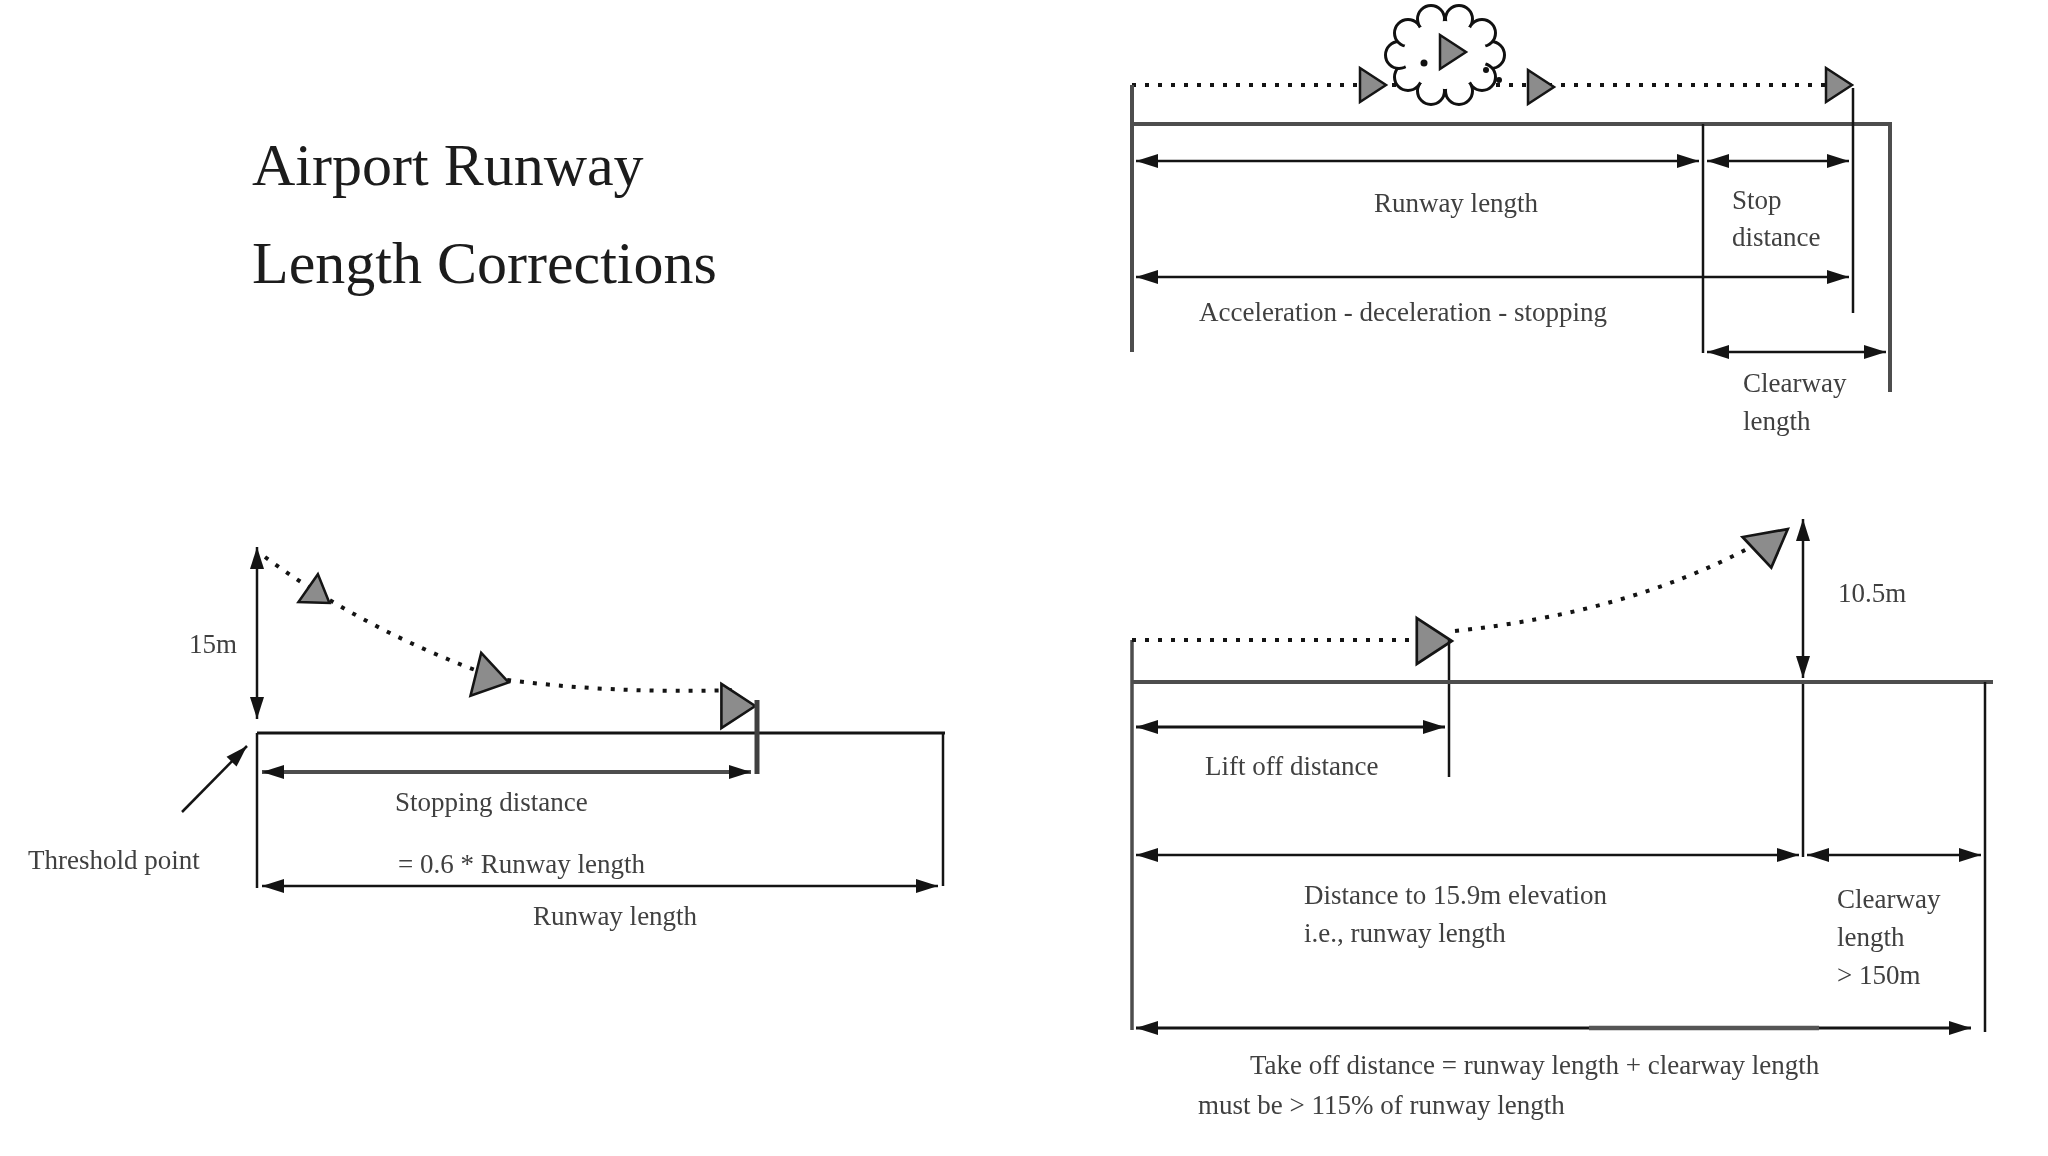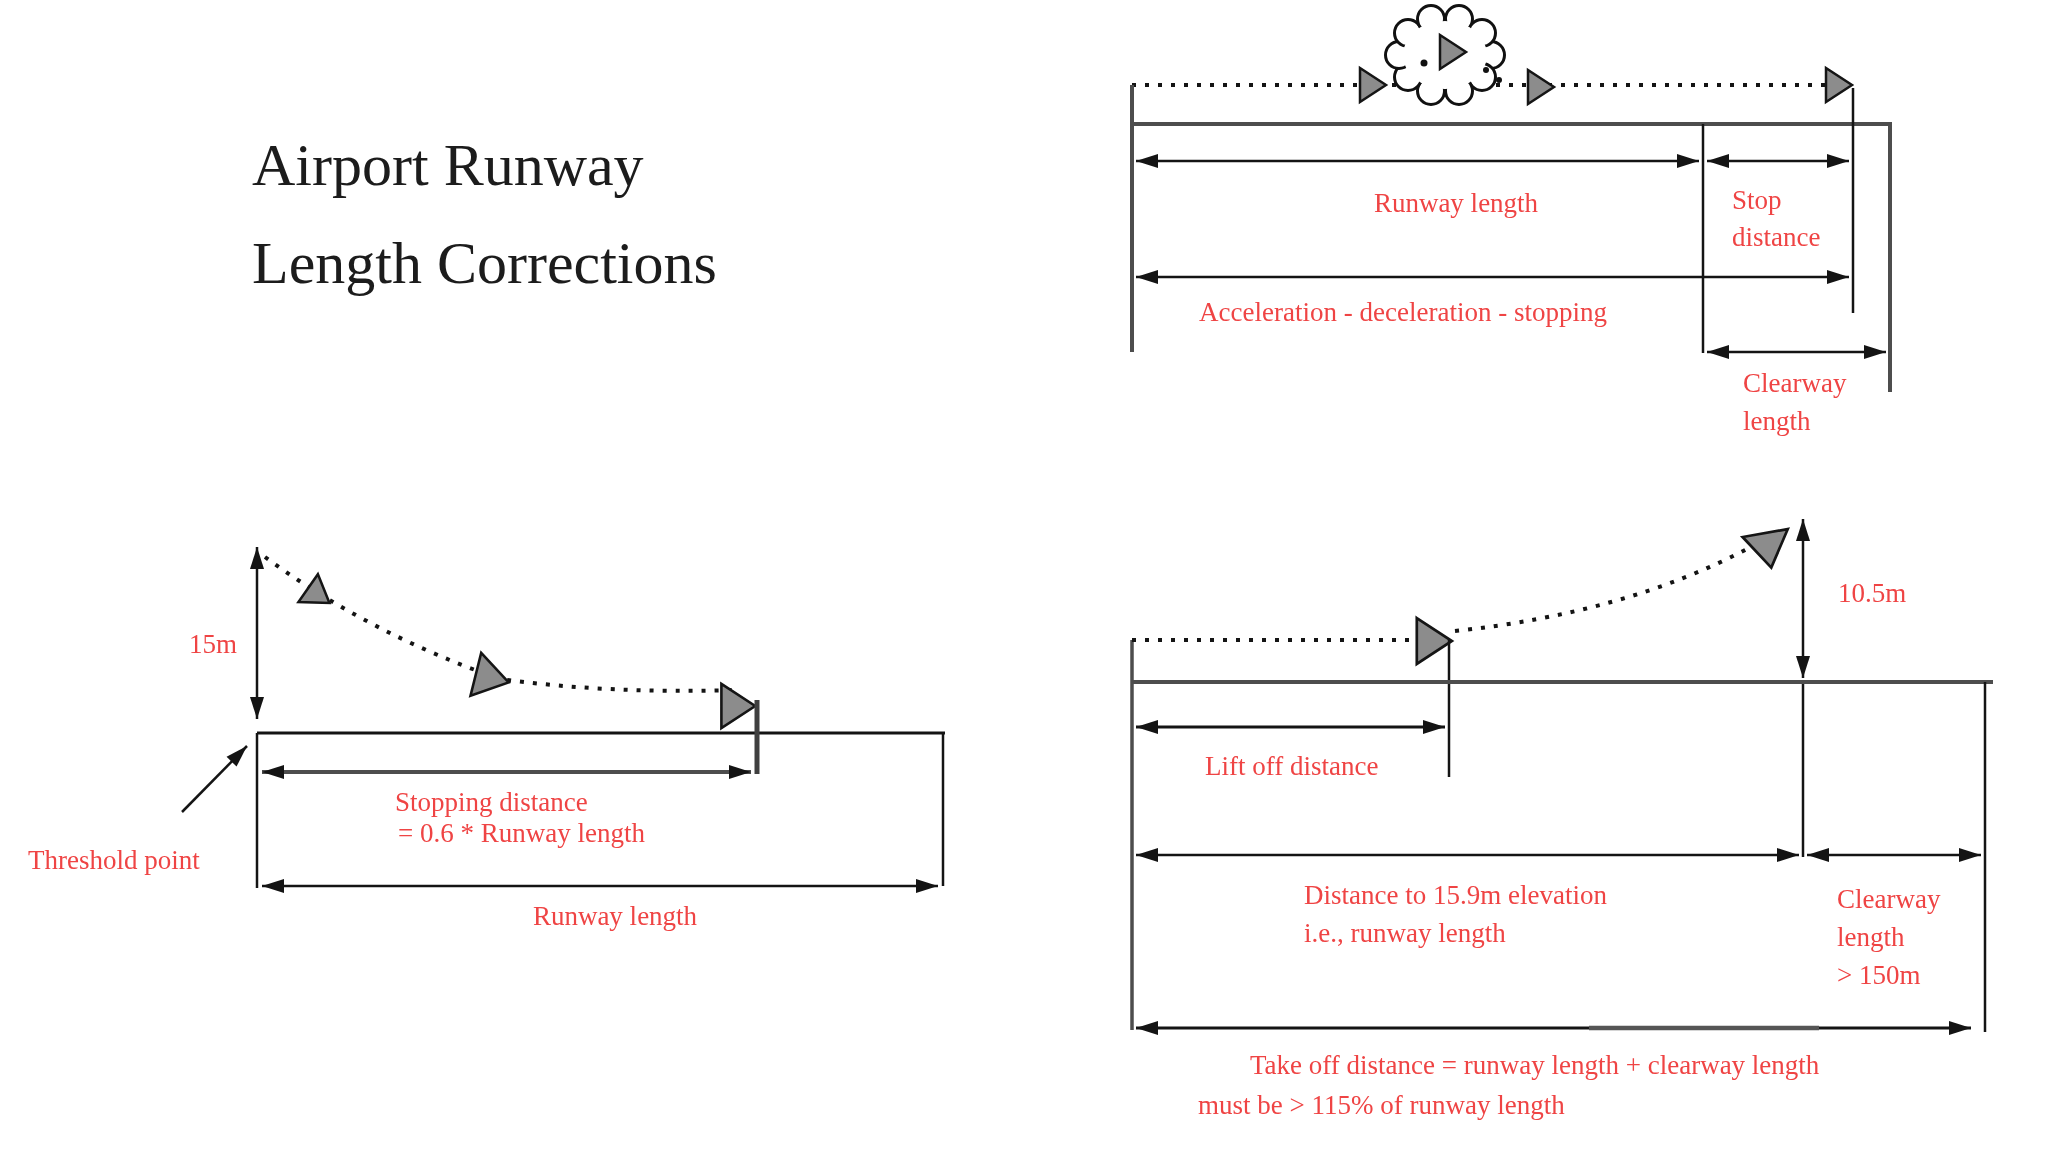--- a/index.html
+++ b/index.html
@@ -1,19 +1,19 @@
 <!DOCTYPE html>
 <html><head>
 <meta charset="utf-8">
 <style>
   html,body{margin:0;padding:0;background:#ffffff;}
   #canvas{position:relative;width:2018px;height:1156px;background:#ffffff;overflow:hidden;
           font-family:Liberation Serif, serif;border-radius:31px;}
   svg{position:absolute;left:0;top:0;}
-  .lbl{position:absolute;font-size:27px;line-height:1.25;color:#ef4444;white-space:nowrap;}
+  .lbl{position:absolute;font-size:27px;line-height:1.25;color:#404040;white-space:nowrap;}
   .ctr{transform:translateX(-50%);}
   .title{position:absolute;left:252px;top:116px;font-size:60px;line-height:98px;color:#1c1c1c;}
 </style>
 </head>
 <body>
 
 <div id="canvas">
 
   <svg width="2048" height="1156" viewBox="0 0 2048 1156">
     <defs>
@@ -106,21 +106,21 @@
   <div class="lbl ctr" style="left:1456px;top:187px;">Runway length</div>
   <div class="lbl" style="left:1732px;top:184px;">Stop</div>
   <div class="lbl" style="left:1732px;top:221px;">distance</div>
   <div class="lbl ctr" style="left:1403px;top:296px;">Acceleration - deceleration - stopping</div>
   <div class="lbl" style="left:1743px;top:367px;">Clearway</div>
   <div class="lbl" style="left:1743px;top:405px;">length</div>
 
   <div class="lbl" style="left:189px;top:628px;text-align:center;">15m</div>
   <div class="lbl" style="left:28px;top:816px;margin-top:28px;">Threshold point</div>
   <div class="lbl" style="left:395px;top:786px;">Stopping distance</div>
-  <div class="lbl" style="left:398px;top:817px;">= 0.6 * Runway length</div>
+  <div class="lbl" style="left:398px;top:848px;">= 0.6 * Runway length</div>
   <div class="lbl ctr" style="left:615px;top:900px;">Runway length</div>
 
   <div class="lbl" style="left:1838px;top:577px;">10.5m</div>
   <div class="lbl" style="left:1205px;top:750px;">Lift off distance</div>
   <div class="lbl" style="left:1304px;top:879px;">Distance to 15.9m elevation</div>
   <div class="lbl" style="left:1304px;top:917px;">i.e., runway length</div>
   <div class="lbl" style="left:1837px;top:883px;">Clearway</div>
   <div class="lbl" style="left:1837px;top:921px;">length</div>
   <div class="lbl" style="left:1837px;top:959px;text-align:center;">&gt; 150m</div>
   <div class="lbl" style="left:1250px;top:1049px;">Take off distance = runway length + clearway length</div>

